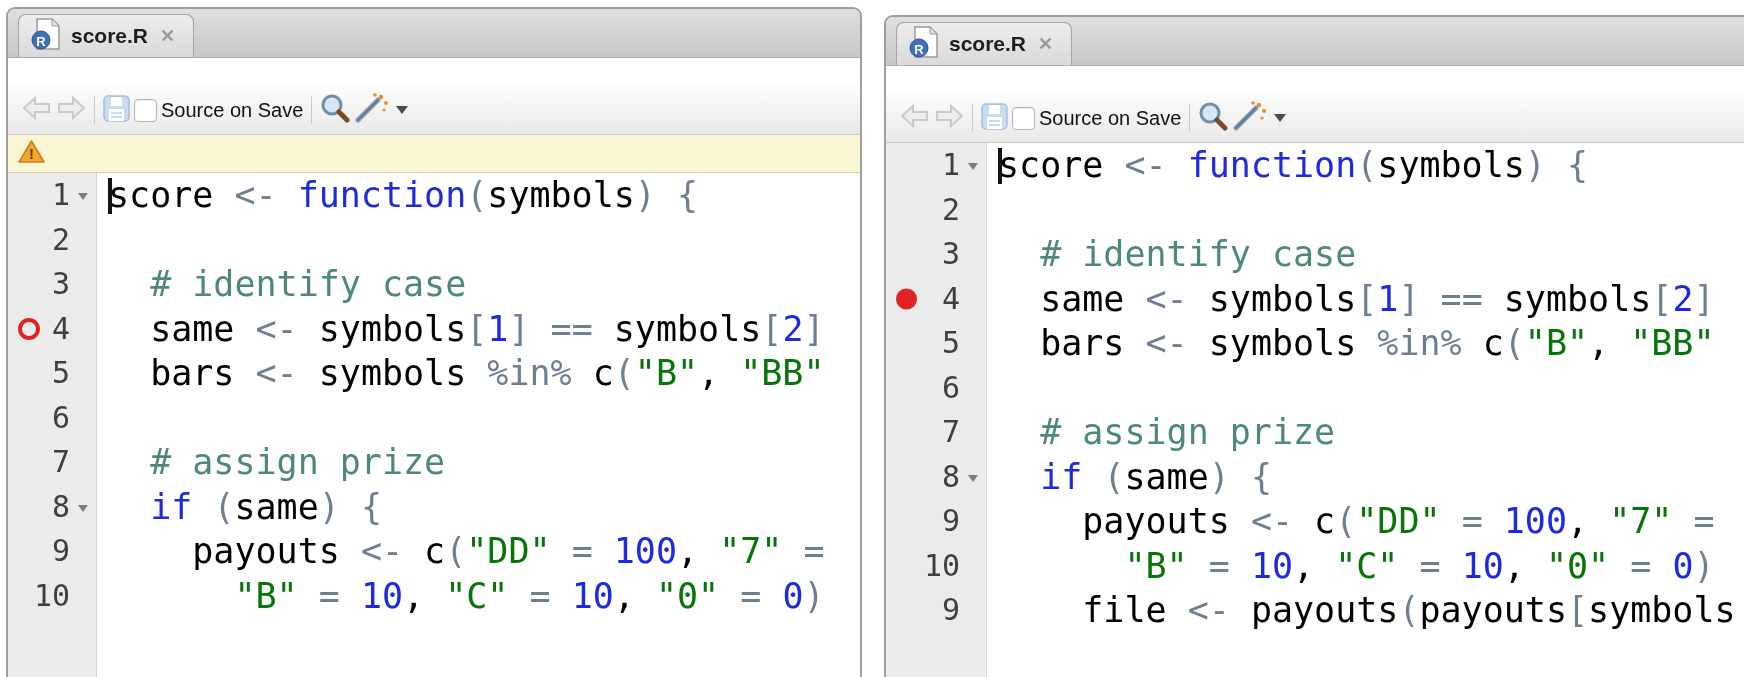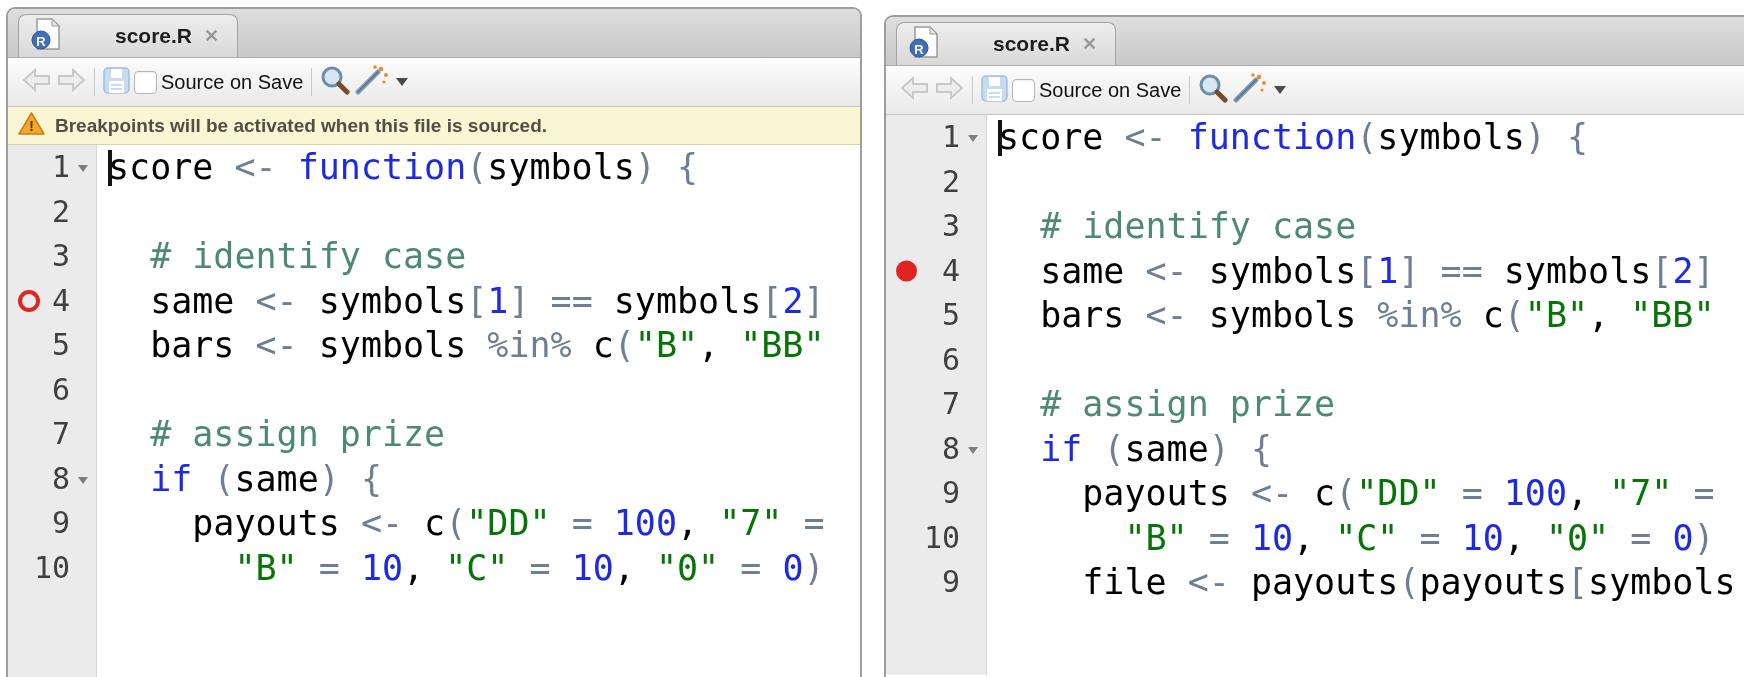--- a/index.html
+++ b/index.html
@@ -8,25 +8,25 @@
   .pane{position:absolute;background:#fff;border:2px solid #9e9e9e;border-radius:9px 9px 0 0;
         overflow:hidden;box-sizing:border-box;}
   .pane-left{left:6px;top:7px;width:856px;height:700px;}
   .pane-right{left:884px;top:15px;width:878px;height:700px;}
 
   .tabbar{height:48px;background:linear-gradient(#dedede,#c8c8c8);border-bottom:1px solid #adadad;
           position:relative;}
   .tab{position:absolute;left:10px;top:5px;height:43px;display:flex;align-items:center;gap:10px;
        padding:0 18px 0 12px;background:linear-gradient(#ededed,#d9d9d9);
        border:1px solid #a4a4a4;border-bottom:none;border-radius:8px 8px 0 0;box-sizing:border-box;}
-  .tablabel{font-size:21px;font-weight:700;color:#1d1d1d;margin-left:44px;}
+  .tablabel{font-size:21px;font-weight:700;color:#1d1d1d;}
   .tabclose{font-size:18px;font-weight:700;color:#9a9a9a;margin-left:2px;}
 
   .toolbar{height:48px;background:linear-gradient(#fcfcfc,#e9e9e9);border-bottom:1px solid #c6c6c6;
-           display:flex;align-items:center;padding:0 14px;gap:4px;}
+           display:flex;align-items:center;padding:0 14px;gap:4px;margin-top:28px;}
   .tb-divider{width:1px;height:28px;background:#c9c9c9;margin:0 4px;}
   .checkbox{width:21px;height:21px;background:#fff;border:1px solid #b5b5b5;border-radius:4px;
             box-shadow:inset 0 1px 2px rgba(0,0,0,.08);}
   .tb-label{font-size:20px;color:#111;}
   .dd-caret{width:0;height:0;border-left:6px solid transparent;border-right:6px solid transparent;
             border-top:8px solid #4a4a4a;margin-left:2px;}
 
   .warnbar{height:37px;background:var(--warn-bg);border-bottom:1px solid #d8d2a0;
            display:flex;align-items:center;gap:10px;padding:0 10px;}
   .warntext{font-size:19px;font-weight:700;color:#4f4f47;}
@@ -115,21 +115,20 @@
       </span>
       <span class="dd-caret"></span>
     </div>
     <div class="warnbar">
       <span>
         <svg width="27" height="25" viewBox="0 0 27 25">
           <path d="M13.5 2 L26 23 H1 Z" fill="#f3a72e" stroke="#c77f12" stroke-width="1.5" stroke-linejoin="round"></path>
           <text x="13.5" y="20" font-size="15" font-weight="bold" fill="#5d3c00" text-anchor="middle" font-family="Liberation Sans,sans-serif">!</text>
         </svg>
       </span>
-      <span class="warntext">Breakpoints will be activated when this file is sourced.</span>
     </div>
     <div class="editor" style="--gw:88px;">
         <div class="code-row">
           <div class="gut"><span>1</span><span class="fold"></span></div>
           <div class="codeline"><span class="caret"></span><span class="tk-d">score </span><span class="tk-o">&lt;- </span><span class="tk-k">function</span><span class="tk-o">(</span><span class="tk-d">symbols</span><span class="tk-o">)</span><span class="tk-d"> </span><span class="tk-o">{</span></div>
         </div>
         <div class="code-row">
           <div class="gut"><span>2</span></div>
           <div class="codeline"></div>
         </div>

